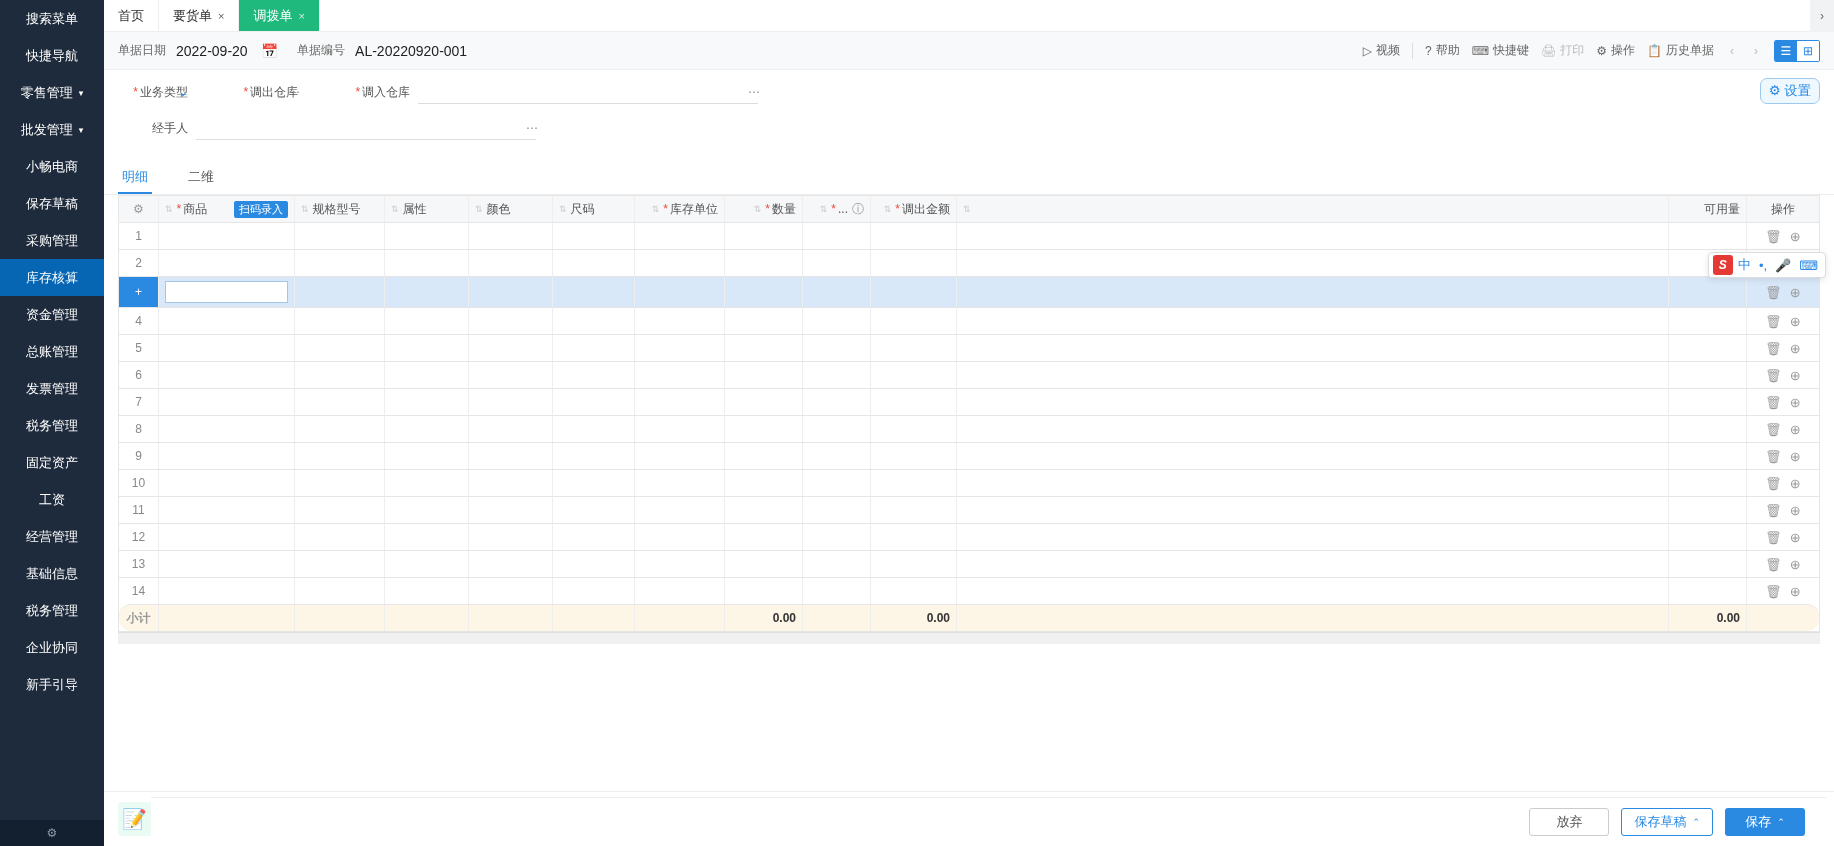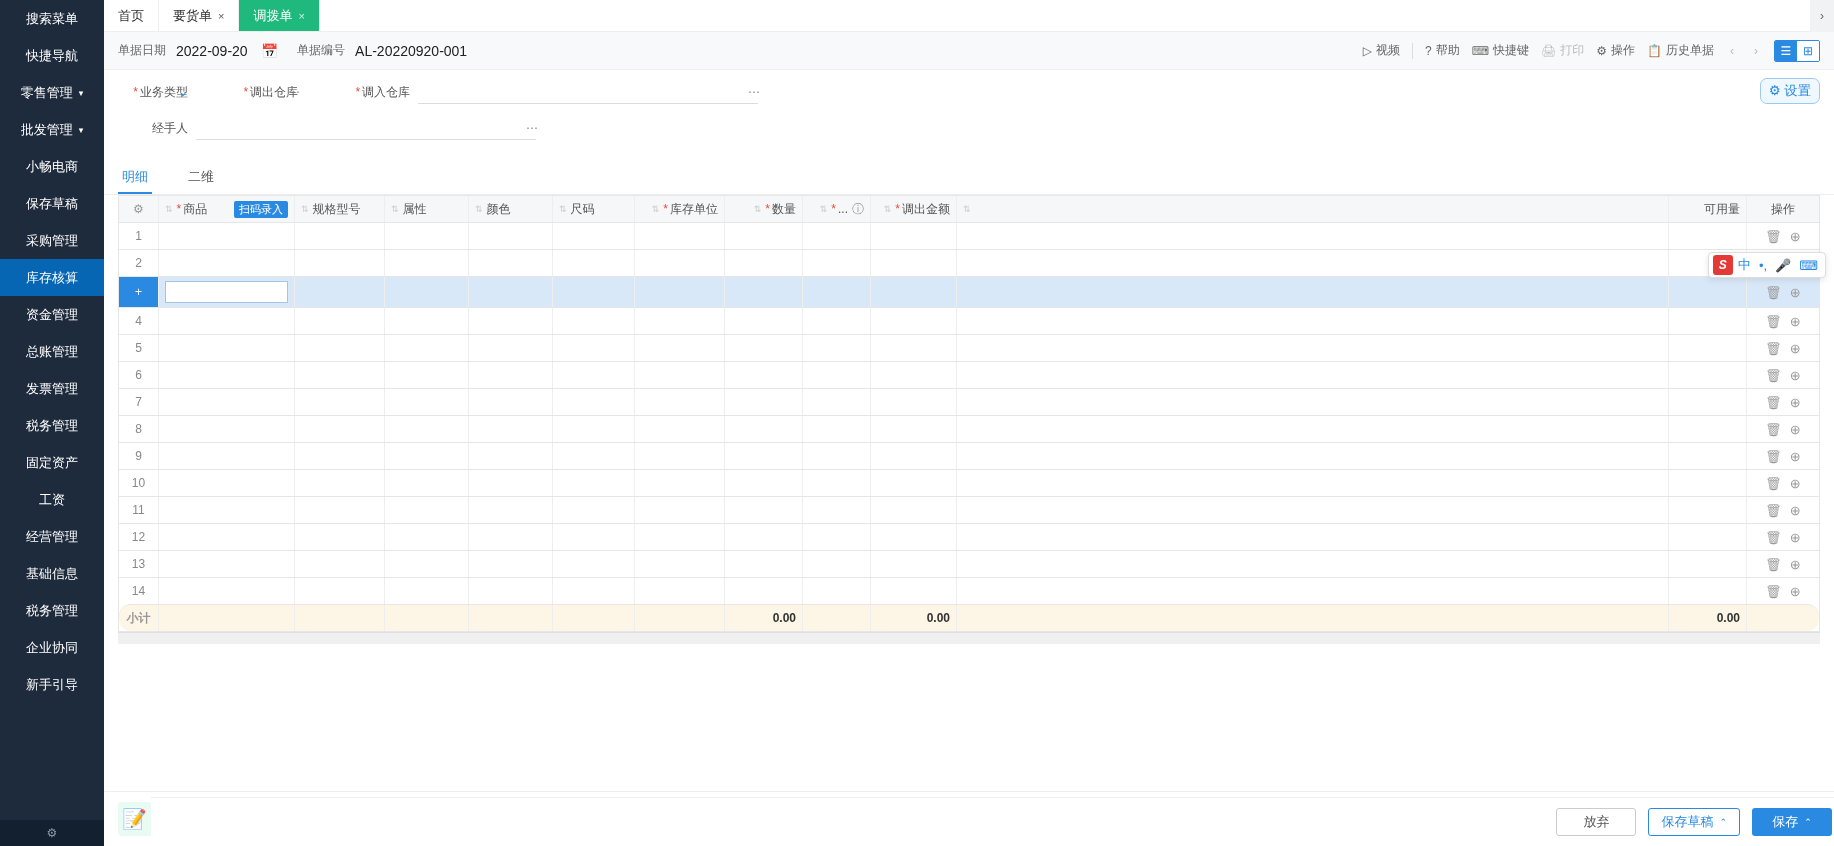--- a/index.html
+++ b/index.html
@@ -82,21 +82,21 @@
 .grow.subtotal { background:#fdf5e6; font-weight:bold;border-radius:12px;}
 .hscroll { height:12px; background:#f0f0f0; border-top:1px solid #e0e0e0;}
 
 
 .remarks { display:flex; align-items:center; gap:14px; padding:10px 14px; border-top:1px solid #eee;}
 .note-icon { width:34px; height:34px; background:#eafbf3; border-radius:4px; display:flex; align-items:center; justify-content:center; color:#1fb87d; font-size:20px;}
 .remark-input { flex:1; border:none; padding:6px; font-size:13px; }
 .remark-input::placeholder{ color:#bbb;}
 
 
-.footer { display:flex; justify-content:flex-end; gap:12px; padding:10px 2px; border-top:1px solid #eee; position:absolute; bottom:0; right:0; left:104px; background:#fff;margin-left:47px;}
+.footer { display:flex; justify-content:flex-end; gap:12px; padding:10px 21px; border-top:1px solid #eee; position:absolute; bottom:0; right:8px; left:104px; background:#fff;margin-left:47px;}
 .btn { min-width:80px; height:28px; display:flex; align-items:center; justify-content:center; border-radius:3px; cursor:pointer; font-size:13px;}
 .btn-default { border:1px solid #ccc; background:#fff; color:#555;}
 .btn-outline { border:1px solid #2a8ae2; color:#2a8ae2; background:#fff; padding:0 12px;}
 .btn-primary { background:#2a8ae2; color:#fff; padding:0 16px;}
 .btn .caret { margin-left:6px; font-size:9px;}
 
 
 .ime { position:absolute; right:8px; top:252px; display:flex; align-items:center; gap:2px; background:#fff; border:1px solid #ddd; border-radius:4px; padding:2px 4px; box-shadow:0 2px 6px rgba(0,0,0,.1);}
 .ime .s-logo { width:20px; height:20px; background:#e53935; color:#fff; border-radius:3px; display:flex; align-items:center; justify-content:center; font-weight:bold; font-style:italic;}
 .ime span { font-size:13px; color:#2a8ae2; padding:0 3px;}

